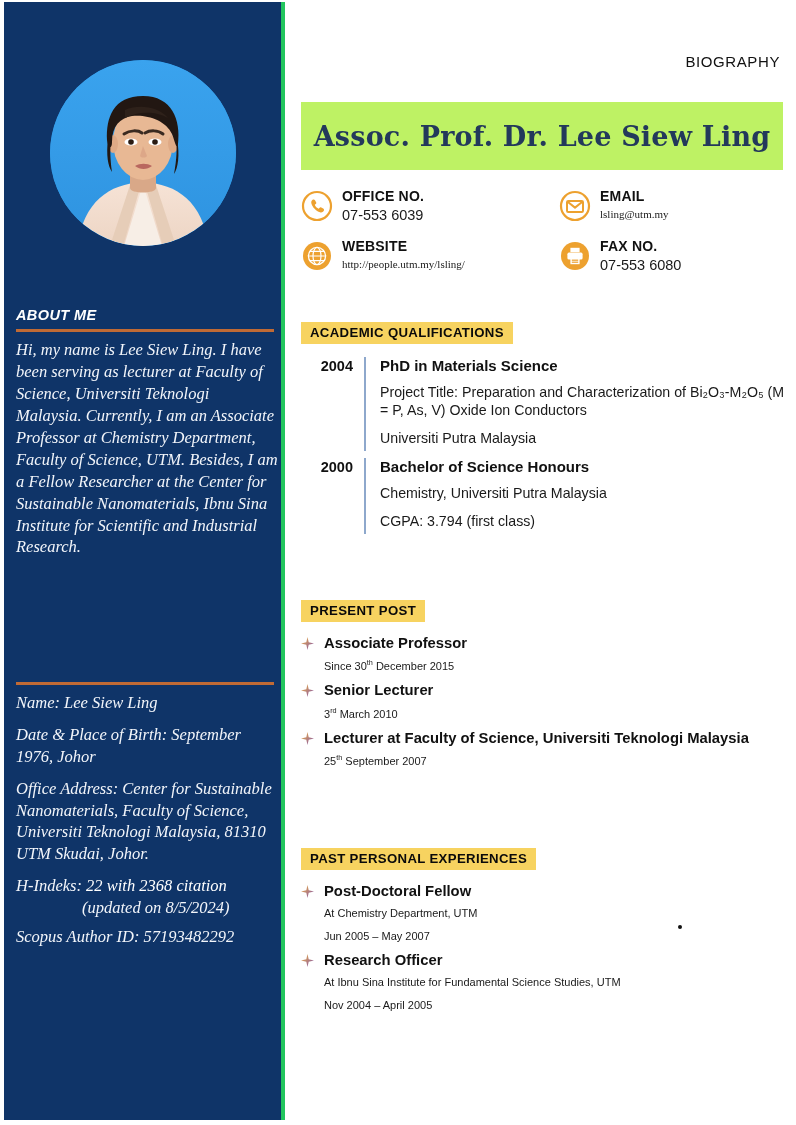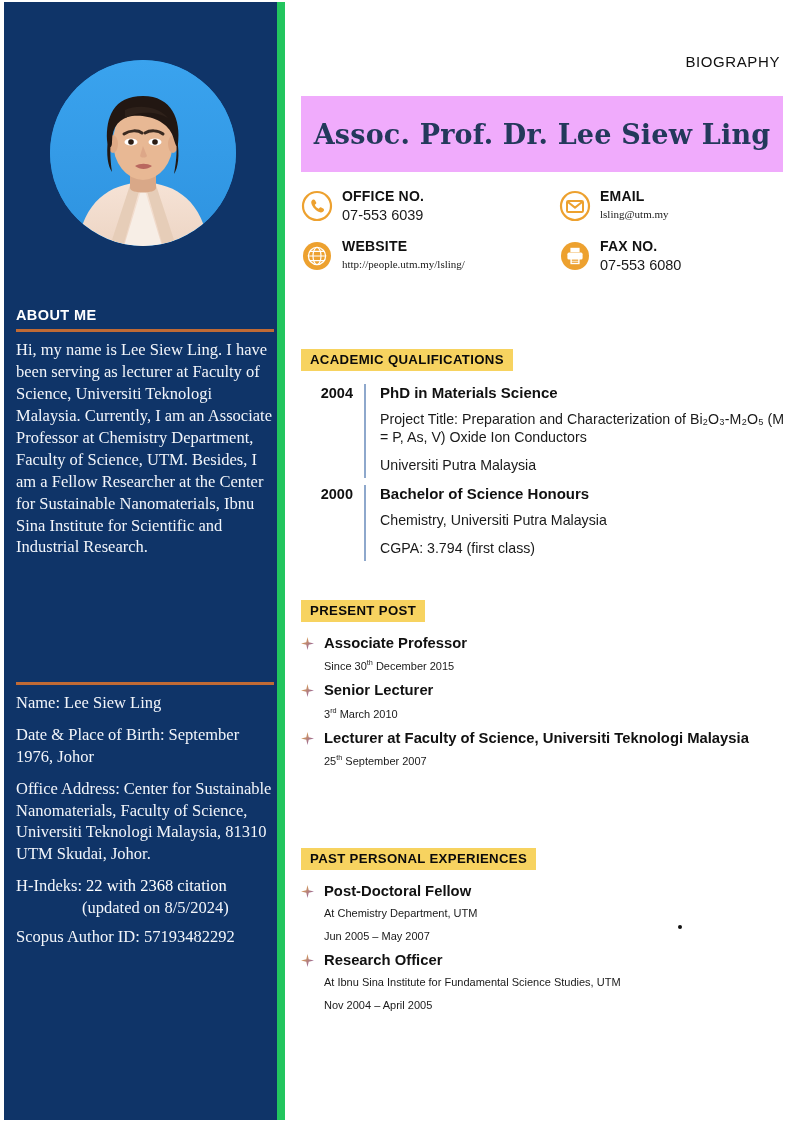--- a/index.html
+++ b/index.html
@@ -24,24 +24,25 @@
   }
 
   
   #sidebar {
     position: absolute;
     left: 4px;
     top: 2px;
     width: 281px;
     height: 1118px;
     background: #0F3468;
-    border-right: 8px solid #22c55e;
+    border-right: 4px solid #22c55e;
     box-sizing: border-box;
     color: #ffffff;
     overflow: hidden;
+    font-style: italic;
   }
 
   .photo-wrap {
     position: absolute;
     left: 46px;
     top: 58px;
     width: 186px;
     height: 186px;
     border-radius: 50%;
     overflow: hidden;
@@ -105,24 +106,24 @@
     font-size: 15px;
     font-weight: 400;
     letter-spacing: 0.6px;
     color: #111111;
     font-family: "Liberation Sans", sans-serif;
   }
 
   #name-banner {
     position: absolute;
     left: 14px;
-    top: 96px;
+    top: 102px;
     width: 482px;
-    height: 76px;
-    background: #f0abfc;
+    height: 68px;
+    background: #bef264;
     display: flex;
     align-items: center;
     justify-content: center;
   }
   #name-banner .nm {
     font-family: "DejaVu Serif", serif;
     font-weight: bold;
     font-size: 27px;
     letter-spacing: 0.2px;
     color: #23395B;
@@ -178,21 +179,21 @@
     background: #F7D360;
     color: #0a0a0a;
     font-family: "Liberation Sans", sans-serif;
     font-weight: bold;
     font-size: 13.2px;
     letter-spacing: 0.35px;
     padding: 4px 9px 4px 9px;
     line-height: 1.05;
   }
 
-  #sec-academic { position: absolute; left: 14px; top: 349px; width: 490px; }
+  #sec-academic { position: absolute; left: 14px; top: 322px; width: 490px; }
   #sec-present  { position: absolute; left: 14px; top: 600px; width: 490px; }
   #sec-past     { position: absolute; left: 14px; top: 848px; width: 490px; }
 
   
   .qual-list { margin-top: 13px; }
   .qual {
     display: flex;
     margin-bottom: 7px;
   }
   .qyear {

